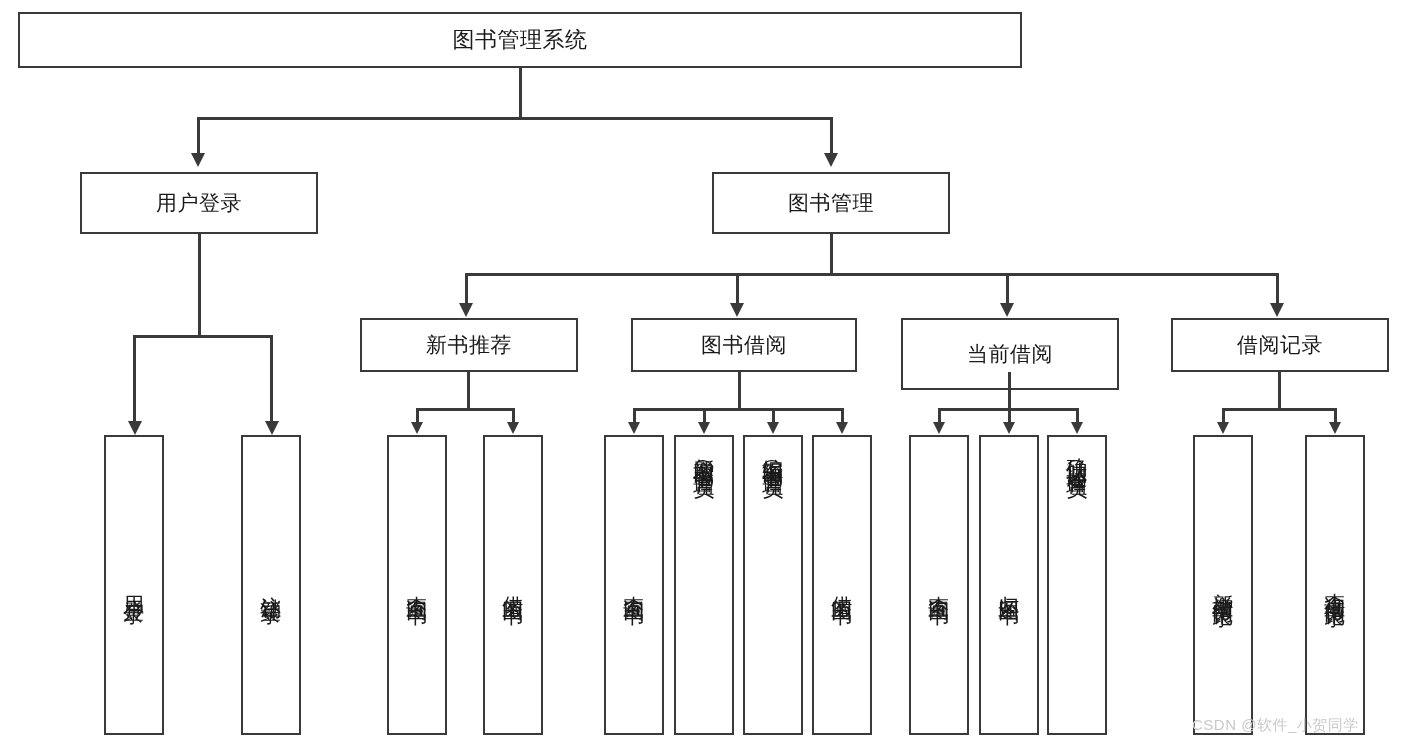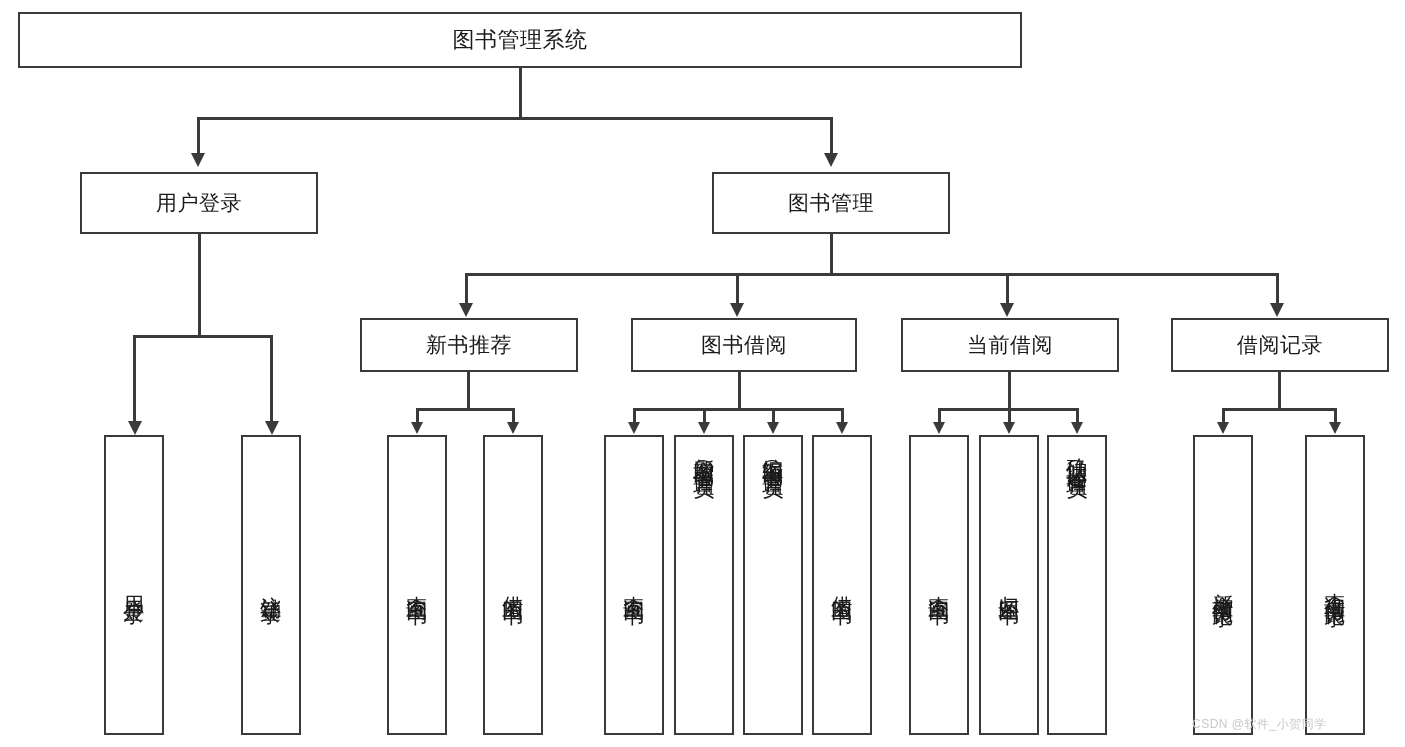--- a/index.html
+++ b/index.html
@@ -68,21 +68,21 @@
     border-top: 14px solid #3a3a3a;
   }
   .arrow.small {
     border-left-width: 6px;
     border-right-width: 6px;
     border-top-width: 12px;
   }
   .watermark {
     position: absolute;
     color: #c9c9c9;
-    font-size: 12px;
+    font-size: 15px;
     white-space: nowrap;
     letter-spacing: 0.5px;
     user-select: none;
   }
 </style>
 </head>
 <body>
 
 <div id="canvas">
 
@@ -114,21 +114,21 @@
   <div class="arrow" style="left:459px; top:303px;"></div>
   <div class="line vline" style="left:736px; top:273px; height:30px;"></div>
   <div class="arrow" style="left:730px; top:303px;"></div>
   <div class="line vline" style="left:1006px; top:273px; height:30px;"></div>
   <div class="arrow" style="left:1000px; top:303px;"></div>
   <div class="line vline" style="left:1276px; top:273px; height:30px;"></div>
   <div class="arrow" style="left:1270px; top:303px;"></div>
 
   <div class="node h" style="left:360px; top:318px; width:218px; height:54px;">新书推荐</div>
   <div class="node h" style="left:631px; top:318px; width:226px; height:54px;">图书借阅</div>
-  <div class="node h" style="left:901px; top:318px; width:218px; height:54px;">当前借阅</div>
+  <div class="node h" style="left:901px; top:318px; width:218px; height:72px;">当前借阅</div>
   <div class="node h" style="left:1171px; top:318px; width:218px; height:54px;">借阅记录</div>
 
   <div class="line vline" style="left:467px; top:372px; height:36px;"></div>
   <div class="line hline" style="left:416px; top:408px; width:99px;"></div>
   <div class="line vline" style="left:416px; top:408px; height:14px;"></div>
   <div class="arrow small" style="left:411px; top:422px;"></div>
   <div class="line vline" style="left:512px; top:408px; height:14px;"></div>
   <div class="arrow small" style="left:507px; top:422px;"></div>
 
   <div class="line vline" style="left:738px; top:372px; height:36px;"></div>

